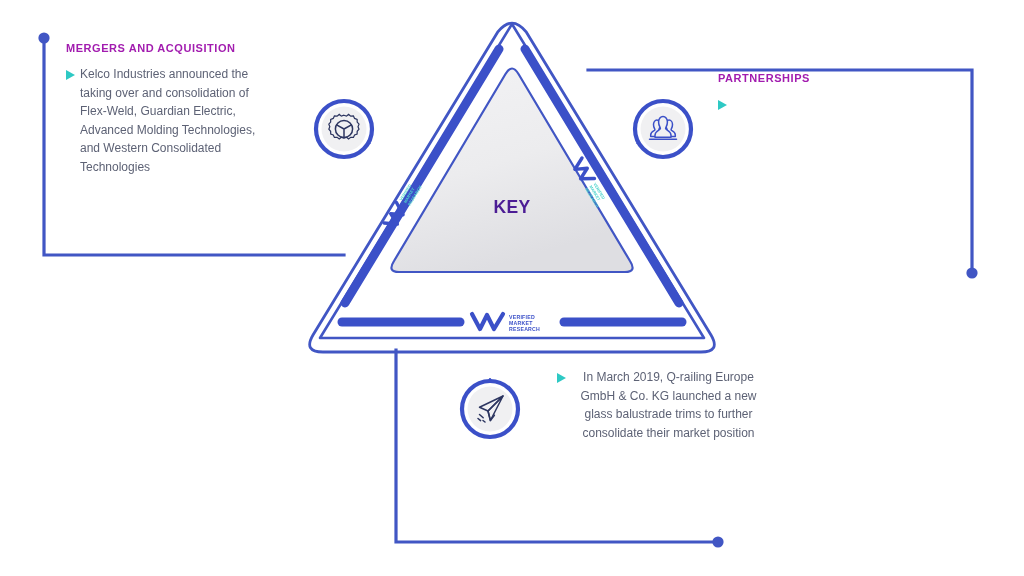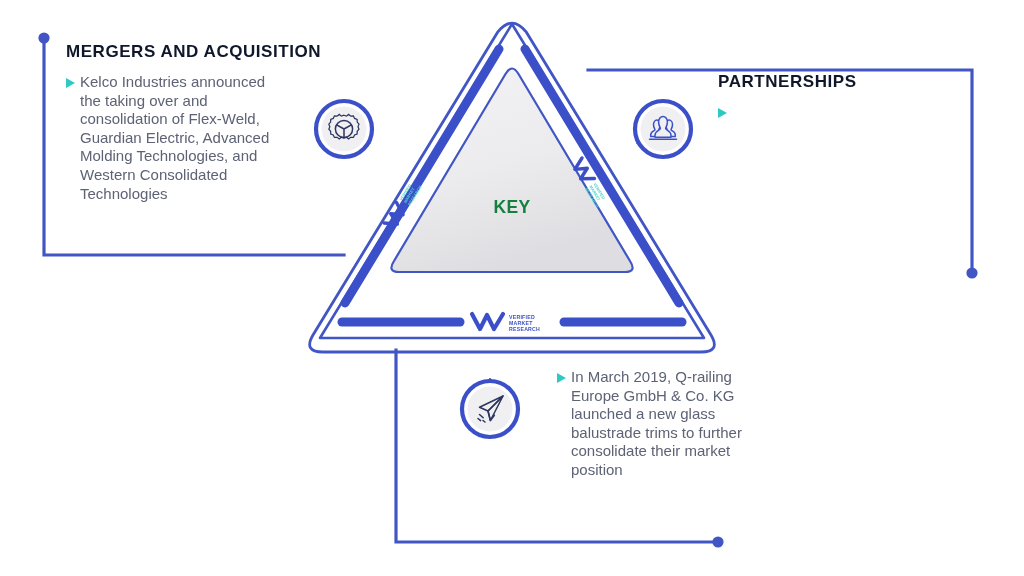--- a/index.html
+++ b/index.html
@@ -24,72 +24,72 @@
   
   .connectors {
     position: absolute;
     left: 0; top: 0;
     width: 1024px; height: 576px;
     pointer-events: none;
   }
   
   .block { position: absolute; }
   .block-heading {
-    font-size: 17px;
+    font-size: 11px;
     font-weight: bold;
     letter-spacing: 0.55px;
-    color: #0f172a;
+    color: #a21caf;
     margin: 0 0 11px 0;
     white-space: nowrap;
   }
   .bullet-row {
     display: flex;
     align-items: flex-start;
     gap: 5px;
   }
   .bullet-arrow {
     flex: 0 0 auto;
     width: 0; height: 0;
     margin-top: 5px;
     border-top: 5.5px solid transparent;
     border-bottom: 5.5px solid transparent;
     border-left: 9px solid #2ec9c4;
   }
   .bullet-text {
-    font-size: 15px;
+    font-size: 12px;
     line-height: 18.6px;
     color: #5d6275;
   }
   #block-mergers { left: 66px; top: 42px; width: 225px; }
   #block-mergers .bullet-text { width: 196px; }
   #block-partnerships { left: 718px; top: 72px; width: 215px; }
   #block-partnerships .bullet-text { width: 192px; }
   #block-launches { left: 557px; top: 368px; width: 220px; }
-  #block-launches .bullet-text { width: 195px; }
+  #block-launches .bullet-text { width: 195px; text-align: center; }
 
   
   #triangle-graphic {
     position: absolute;
     left: 300px;
     top: 8px;
     width: 424px;
     height: 352px;
   }
   #triangle-graphic svg { display: block; }
   .key-dev-label {
     position: absolute;
     left: 0;
     top: 188px;
     width: 424px;
     text-align: center;
     font-size: 17.5px;
     font-weight: bold;
     line-height: 23px;
     letter-spacing: 0.4px;
-    color: #15803d;
+    color: #4c1d95;
     pointer-events: none;
   }
   .key-dev-label span { display: block; }
 
   
   .icon-badge {
     position: absolute;
     width: 62px;
     height: 62px;
   }

